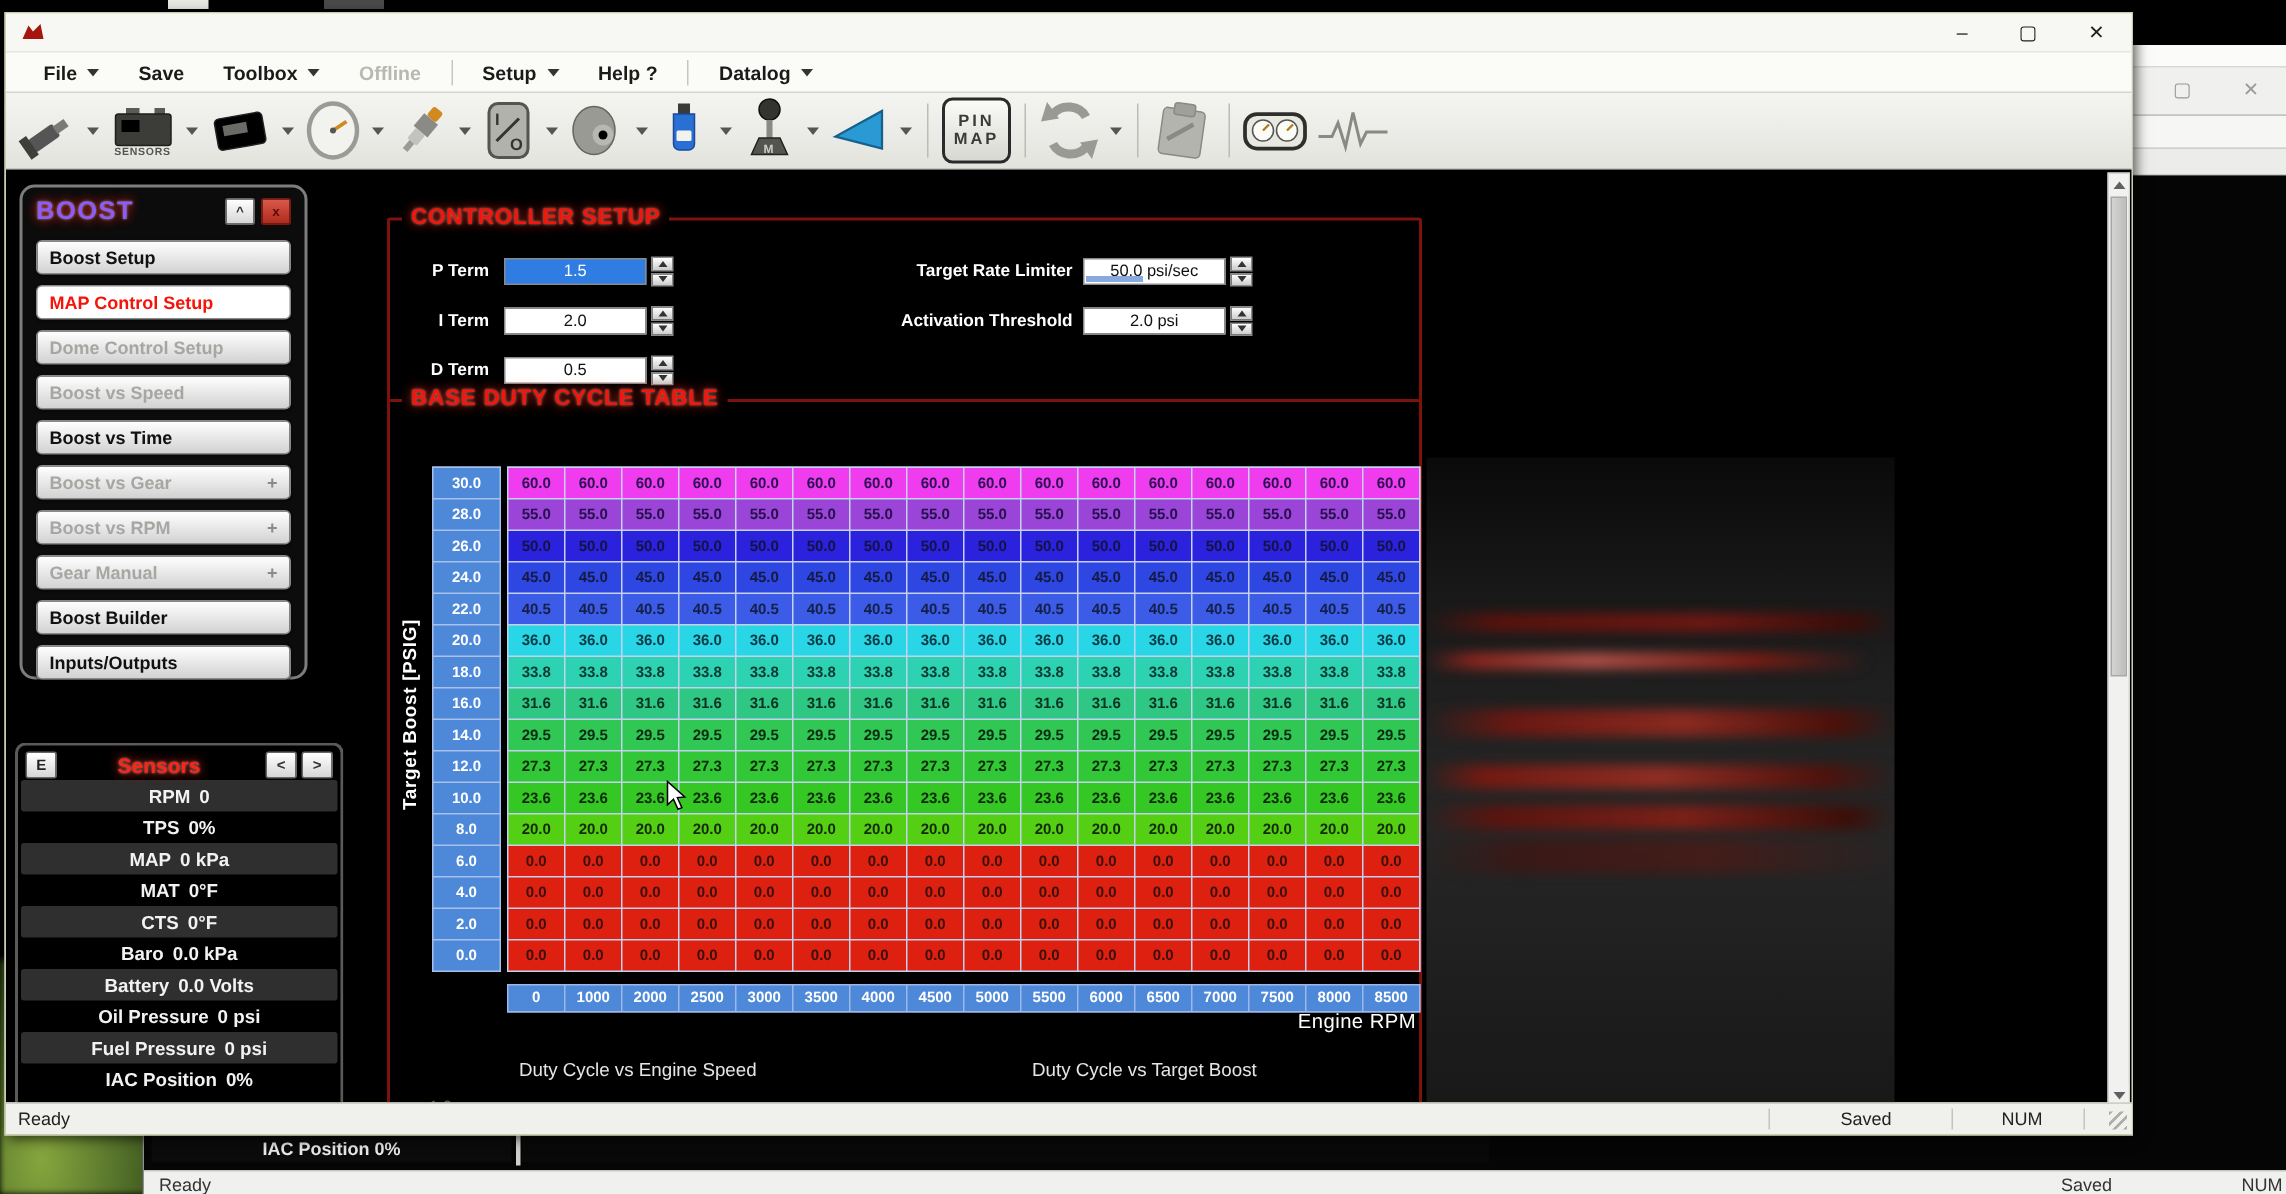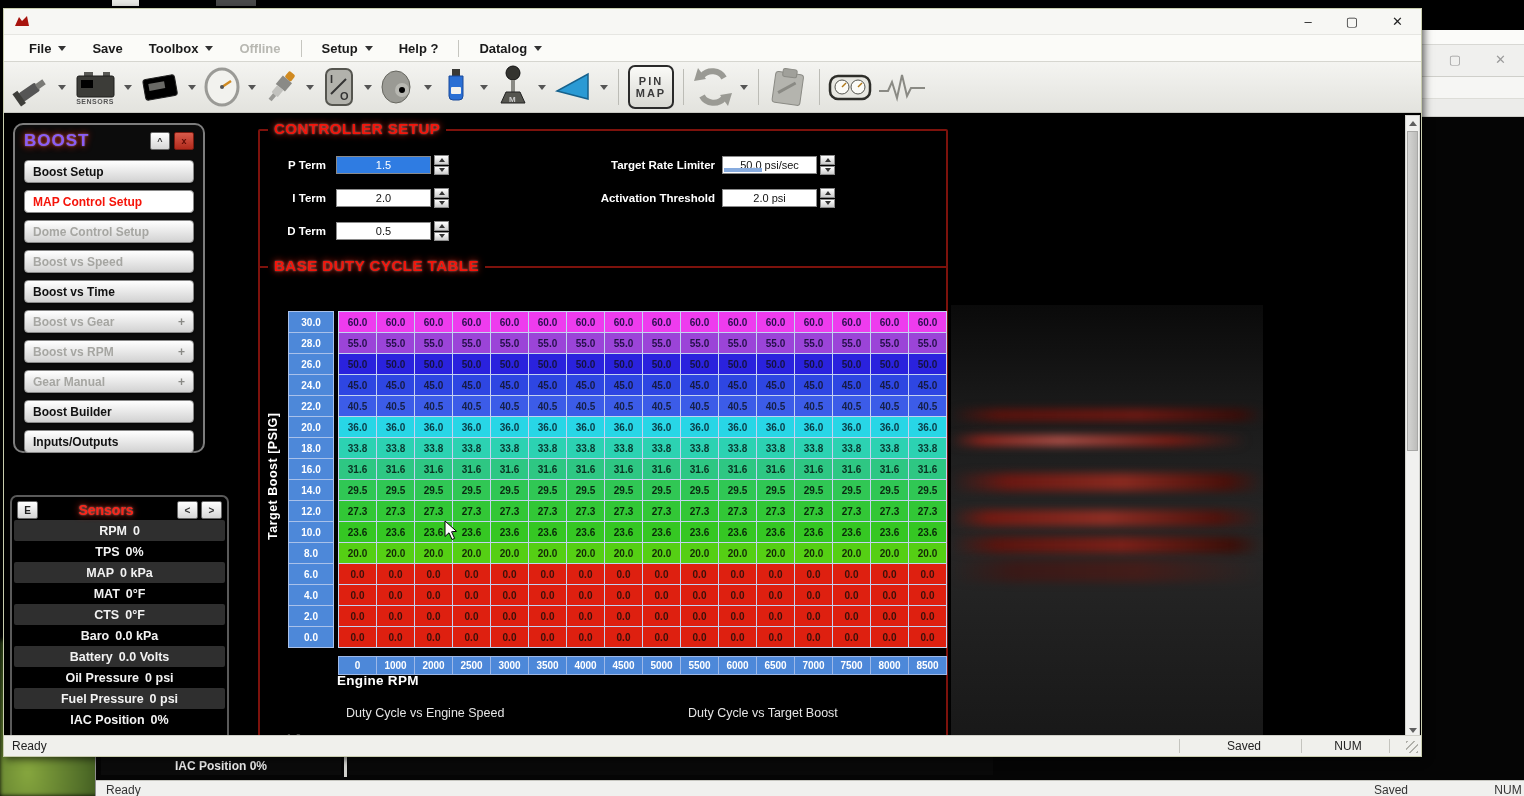--- a/index.html
+++ b/index.html
@@ -103,21 +103,21 @@
   .sensors-title{margin:0 auto;color:#ff2317;font-weight:bold;font-size:14px;
     text-shadow:0 0 2px rgba(255,255,255,.5),0 0 7px rgba(255,50,30,.95);}
   .nav-btn{width:19px;height:16px;background:linear-gradient(#ffffff,#d6d6d6);border:1px solid #666;
     border-radius:2px;display:flex;align-items:center;justify-content:center;font-size:10px;font-weight:bold;color:#333;margin-left:3px;}
   .sensor-row{height:21px;display:flex;align-items:center;justify-content:center;gap:6px;
     font-weight:bold;font-size:12.5px;color:#f2f2f2;border-radius:2px;}
   .sensor-row.alt{background:#2f2f2f;}
 
   
   .rpanel{position:absolute;border:2px solid #7d120c;background:#000;box-sizing:border-box;}
-  .cpanel{left:254px;top:16px;width:690px;height:140px;border-radius:2px;text-decoration:underline;}
+  .cpanel{left:254px;top:32px;width:690px;height:140px;border-radius:2px;text-decoration:underline;}
   .dpanel{left:254px;top:153px;width:690px;height:474px;border-bottom:none;}
   .panel-legend{position:absolute;top:-11px;left:8px;background:#000;padding:0 6px;
     color:#f5140a;font-weight:bold;font-size:15px;letter-spacing:.5px;white-space:nowrap;
     text-shadow:0 0 2px rgba(255,255,255,.5),0 0 7px rgba(255,40,20,.95);}
 
   .fld-label{position:absolute;color:#fff;font-weight:bold;font-size:11.5px;text-align:right;}
   .fld{position:absolute;width:95px;height:18px;background:#fff;border:1px solid #8a8a8a;
     display:flex;align-items:center;justify-content:center;font-size:11px;color:#111;box-sizing:border-box;}
   .fld.sel{background:#2f7ce2;color:#fff;}
   .meter{position:absolute;left:1px;bottom:1px;height:4px;width:38px;background:#87abde;}
@@ -135,21 +135,21 @@
   .tbl{position:absolute;left:28px;top:43px;}
   .rowheads{position:absolute;left:0;top:0;width:44px;display:grid;grid-template-rows:repeat(16,20px);gap:1px;
     background:#a9c1ea;border:1px solid #a9c1ea;}
   .rowhead{background:#4d88d9;color:#fff;font-weight:bold;font-size:10px;display:flex;align-items:center;justify-content:center;}
   .cells{position:absolute;left:50px;top:0;display:grid;grid-template-columns:repeat(16,37px);grid-auto-rows:20px;gap:1px;
     background:#c4d2f0;border:1px solid #c4d2f0;}
   .cell{display:flex;align-items:center;justify-content:center;font-weight:bold;font-size:10px;}
   .rpmrow{position:absolute;left:50px;top:345px;display:grid;grid-template-columns:repeat(16,37px);grid-auto-rows:17px;gap:1px;
     background:#9db8e8;border:1px solid #9db8e8;}
   .rpmcell{background:#4d88d9;color:#fff;font-weight:bold;font-size:10px;display:flex;align-items:center;justify-content:center;}
-  .xlabel{position:absolute;left:77px;top:405px;width:607px;text-align:left;color:#fff;font-weight:bold;font-size:13.5px;letter-spacing:.3px;}
+  .xlabel{position:absolute;left:77px;top:405px;width:607px;text-align:right;color:#fff;font-weight:normal;font-size:13.5px;letter-spacing:.3px;}
   .caption{position:absolute;top:438px;color:#e5e5e5;font-size:12.5px;}
   .cap-left{left:86px;}
   .cap-right{left:428px;}
   .axis-frag{position:absolute;left:26px;top:464px;color:#9a9a96;font-size:11px;opacity:.6;}
 
   
   .scroll{position:absolute;top:2px;right:1px;width:15px;height:623px;background:#f1f1ef;border:1px solid #d4d4d0;box-sizing:border-box;}
   .sc-btn{position:absolute;left:0;width:13px;height:14px;background:#f1f1ef;display:flex;align-items:center;justify-content:center;}
   .sc-up{top:0;}
   .sc-dn{bottom:0;}

